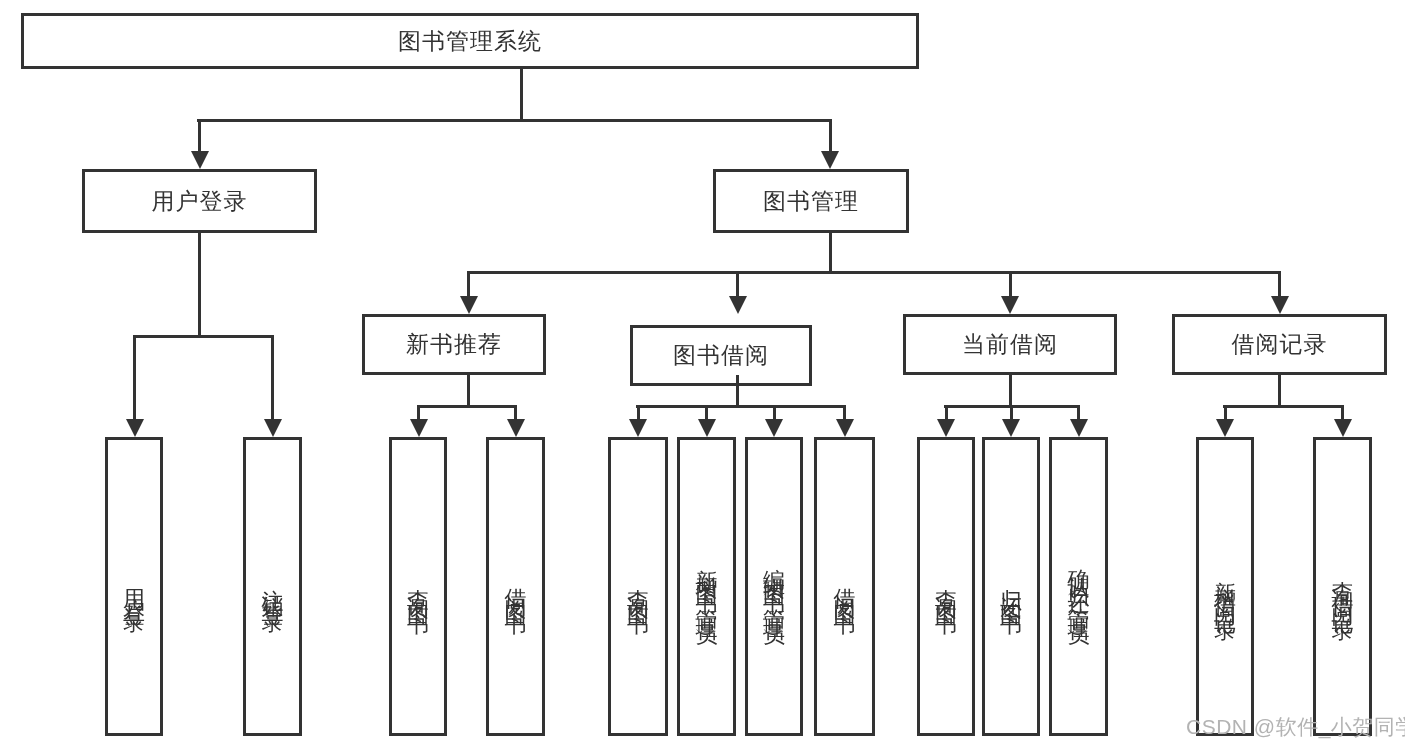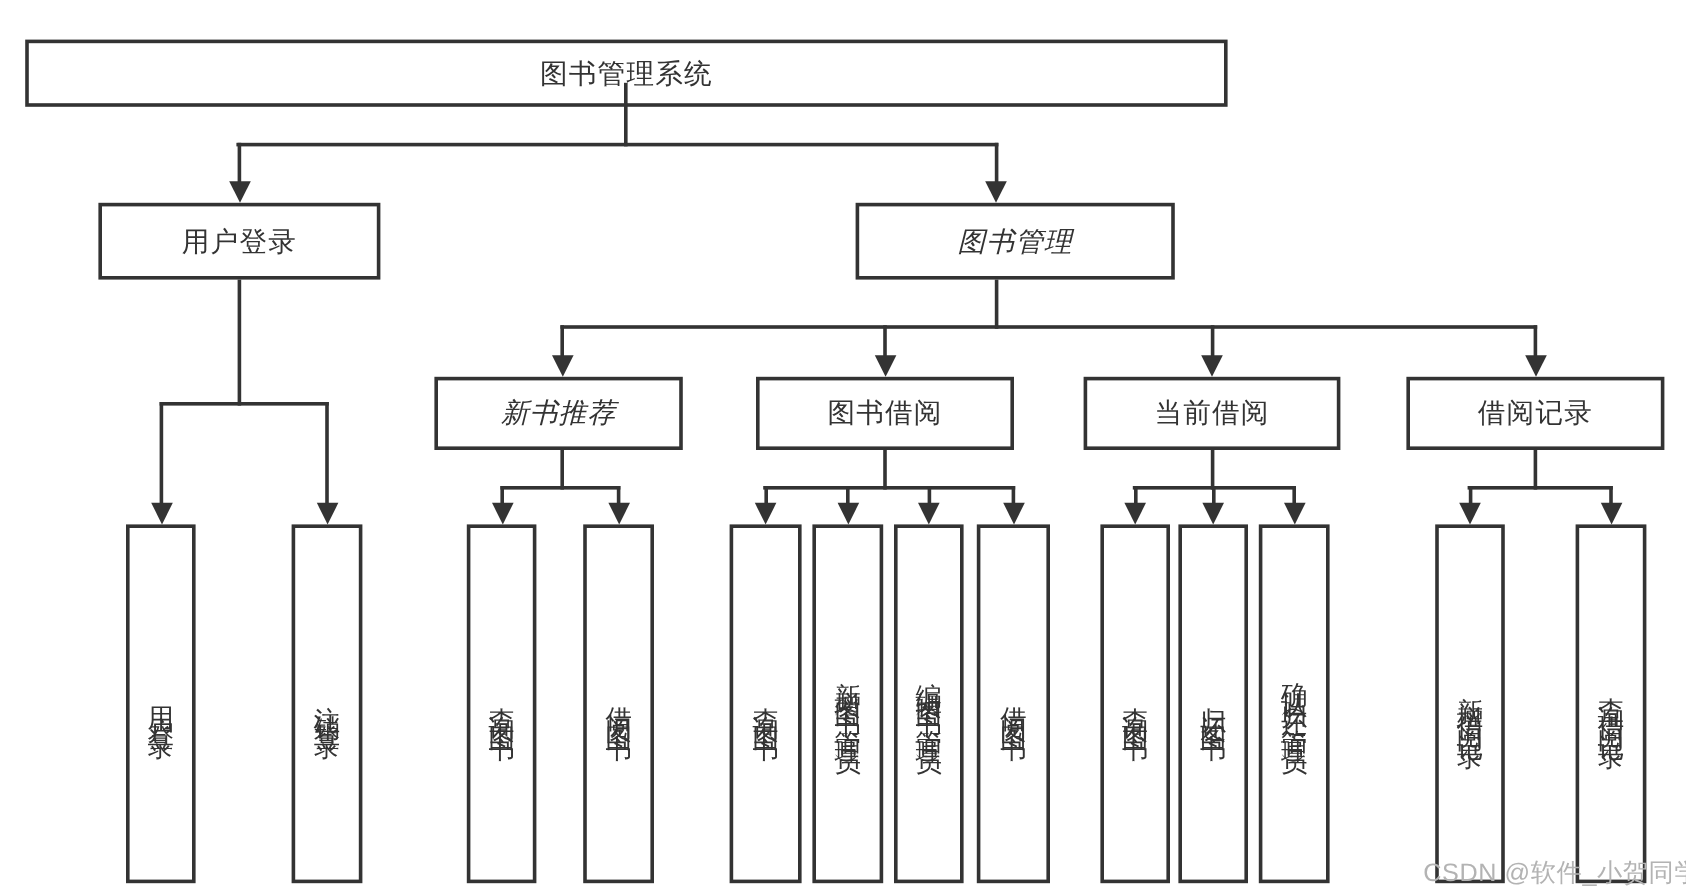--- a/index.html
+++ b/index.html
@@ -52,27 +52,27 @@
     color:#b3b3b3;
     white-space:nowrap;
     letter-spacing:0.5px;
   }
 </style>
 </head>
 <body>
 
 <div id="canvas">
 
-  <div class="box h" style="left:21px;top:13px;width:1002px;height:56px;margin-top:20px;">图书管理系统</div>
+  <div class="box h" style="left:21px;top:13px;width:898px;height:56px;">图书管理系统</div>
 
   <div class="box h" style="left:82px;top:169px;width:235px;height:64px;">用户登录</div>
-  <div class="box h" style="left:713px;top:169px;width:266px;height:64px;font-style:italic;">图书管理</div>
+  <div class="box h" style="left:713px;top:169px;width:196px;height:64px;">图书管理</div>
 
-  <div class="box h" style="left:362px;top:314px;width:207px;height:61px;font-style:italic;">新书推荐</div>
-  <div class="box h" style="left:630px;top:314px;width:215px;height:61px;">图书借阅</div>
+  <div class="box h" style="left:362px;top:314px;width:184px;height:61px;">新书推荐</div>
+  <div class="box h" style="left:630px;top:325px;width:182px;height:61px;">图书借阅</div>
   <div class="box h" style="left:903px;top:314px;width:214px;height:61px;font-family:Liberation Serif, serif;">当前借阅</div>
   <div class="box h" style="left:1172px;top:314px;width:215px;height:61px;">借阅记录</div>
 
   <div class="box v" style="left:105px;top:437px;width:58px;height:299px;">用户登录</div>
   <div class="box v" style="left:243px;top:437px;width:59px;height:299px;">注销登录</div>
 
   <div class="box v" style="left:389px;top:437px;width:58px;height:299px;">查询图书</div>
   <div class="box v" style="left:486px;top:437px;width:59px;height:299px;">借阅图书</div>
 
   <div class="box v" style="left:608px;top:437px;width:60px;height:299px;">查询图书</div>

